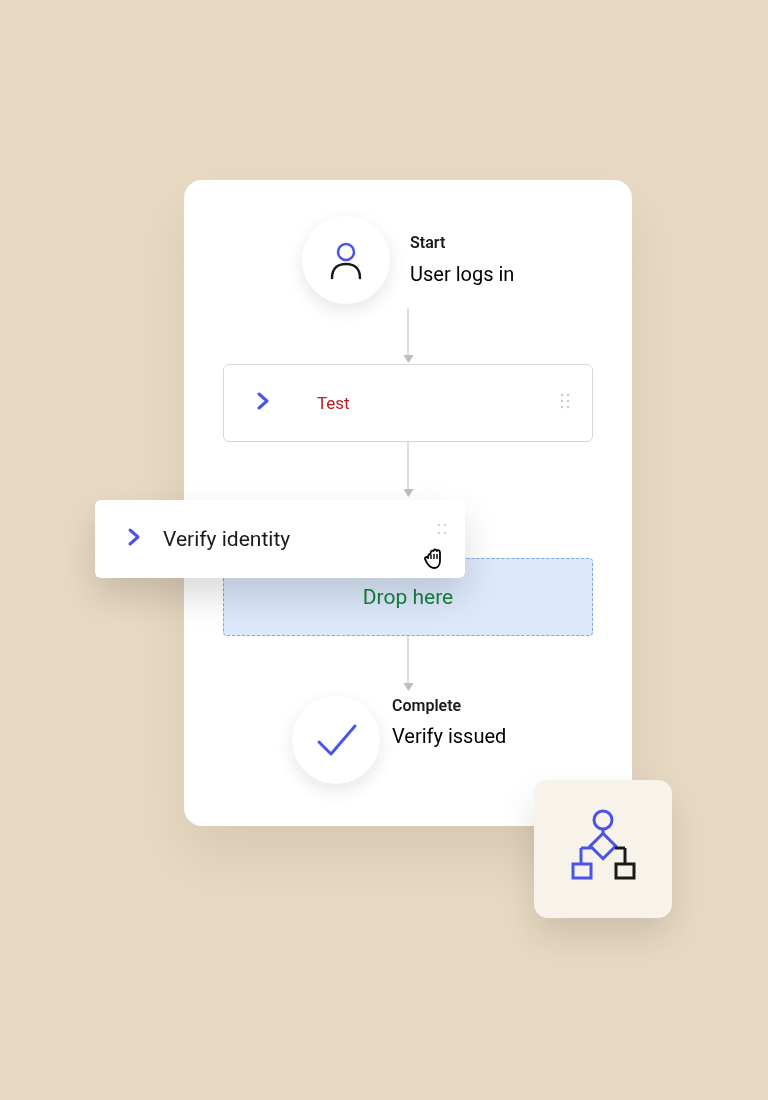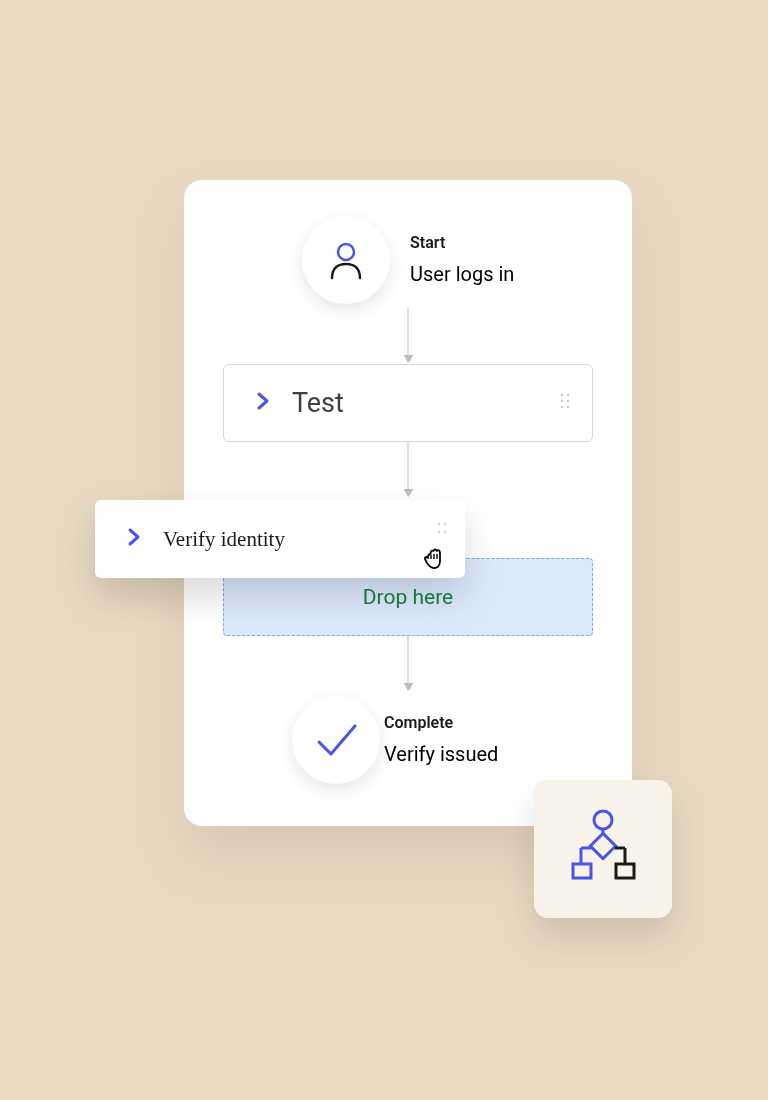--- a/index.html
+++ b/index.html
@@ -95,23 +95,24 @@
     background: #fff;
     display: flex;
     align-items: center;
     padding: 0 22px 0 32px;
   }
   .step-box .chevron {
     flex: 0 0 auto;
     margin-right: 22px;
   }
   .step-box .label {
-    font-size: 27px;
-    color: #404040;
+    font-size: 17px;
+    color: #b91c1c;
     flex: 1;
+    margin-left: 25px;
   }
   .drag-dots {
     flex: 0 0 auto;
     opacity: 0.5;
   }
 
   
   .drop-zone {
     position: absolute;
     top: 378px;
@@ -129,40 +130,38 @@
     color: #15803d;
   }
 
   
   .complete-node {
     position: absolute;
     top: 516px;
     left: 50%;
     transform: translateX(-50%);
     display: flex;
-    align-items: center;
-    gap: 4px;
+    gap: 12px;
     width: 340px;
     padding-left: 54px;
   }
 
   
   .floating-card {
     position: absolute;
     left: 95px;
     top: 500px;
     width: 370px;
     height: 78px;
     background: #fff;
     border-radius: 6px;
     box-shadow: 0 18px 36px rgba(0,0,0,0.15);
     display: flex;
     align-items: center;
     padding: 0 22px 0 32px;
-    font-family: Liberation Serif, serif;
   }
   .floating-card .chevron { margin-right: 22px; }
   .floating-card .label {
     font-size: 21px;
     color: #1a1a1a;
     flex: 1;
   }
 
   .grab-cursor {
     position: absolute;

